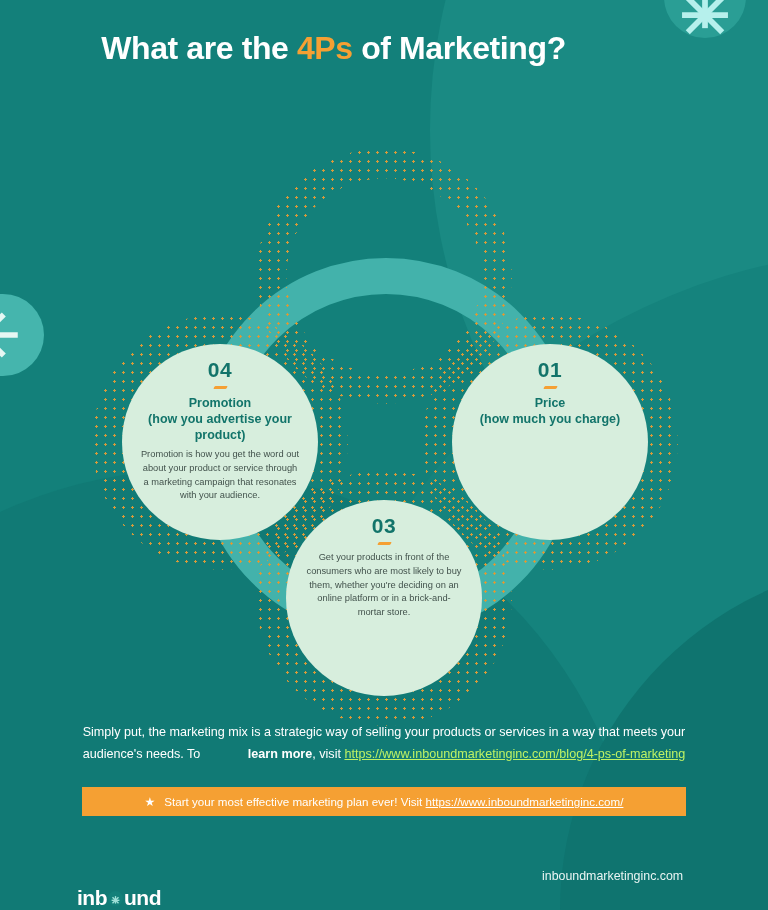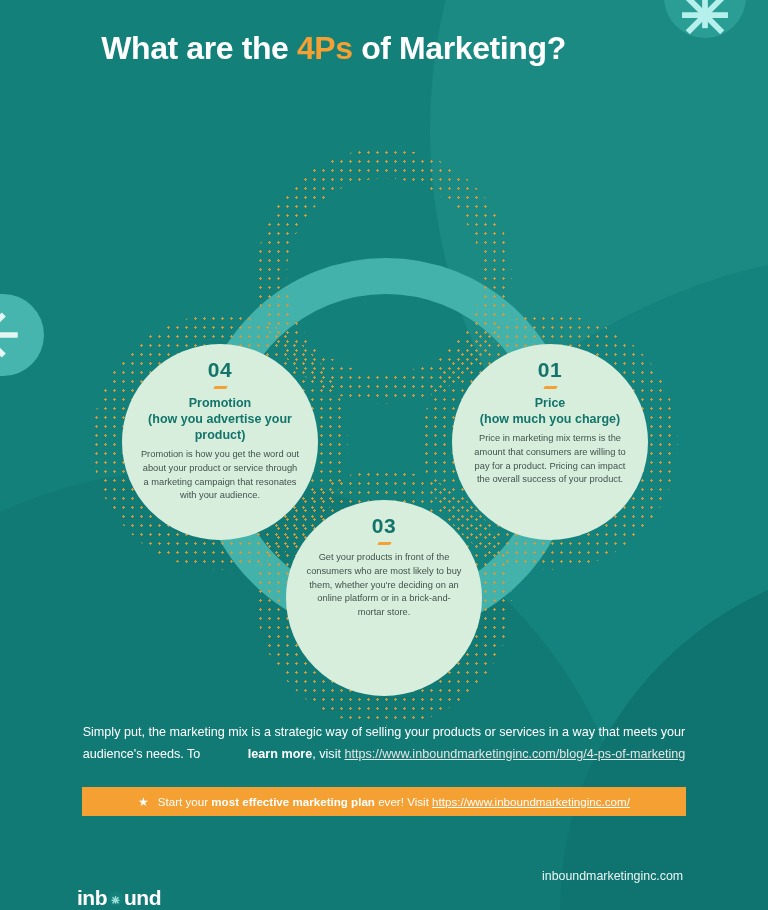--- a/index.html
+++ b/index.html
@@ -164,36 +164,36 @@
   .outro {
     position: absolute;
     left: 54px; top: 722px;
     width: 660px;
     text-align: center;
     font-size: 12.6px;
     line-height: 1.72;
     color: #ffffff;
   }
   .outro b { font-weight: bold; padding-left: 44px; }
-  .outro .link { text-decoration: underline; color: #e5e5e5; }
+  .outro .link { text-decoration: underline; color: #bef264; }
 
   .cta {
     position: absolute;
     left: 82px; top: 787px;
     width: 604px; height: 29px;
     background: #f5a033;
     display: flex;
     align-items: center;
     justify-content: center;
     gap: 9px;
     font-size: 11.6px;
     color: #ffffff;
   }
   .cta .star { font-size: 12px; line-height: 1; }
-  .cta b { font-weight: bold; margin-top: 24px; }
+  .cta b { font-weight: normal; margin-top: 24px; }
   .cta .link { text-decoration: underline; color: #ffffff; }
 
   
   .logo {
     position: absolute;
     left: 77px; top: 857px; margin-top: 30px;
   }
   .logo-word {
     font-size: 21px;
     font-weight: bold;
@@ -273,21 +273,20 @@
   <div class="node-halo halo-4"></div>
 
 
   <div class="node node-2">
     <div class="node-num">01</div>
     <div class="node-slash"></div>
     <div class="node-title">
       <div>Price</div>
       <div>(how much you charge)</div>
     </div>
-    <div class="node-body">Price in marketing mix terms is the amount that consumers are willing to pay for a product. Pricing can impact the overall success of your product.</div>
   </div>
 
   <div class="node node-3">
     <div class="node-num">03</div>
     <div class="node-slash"></div>
     <div class="node-body">Get your products in front of the consumers who are most likely to buy them, whether you're deciding on an online platform or in a brick-and-mortar store.</div>
   </div>
 
   <div class="node node-4">
     <div class="node-num">04</div>

